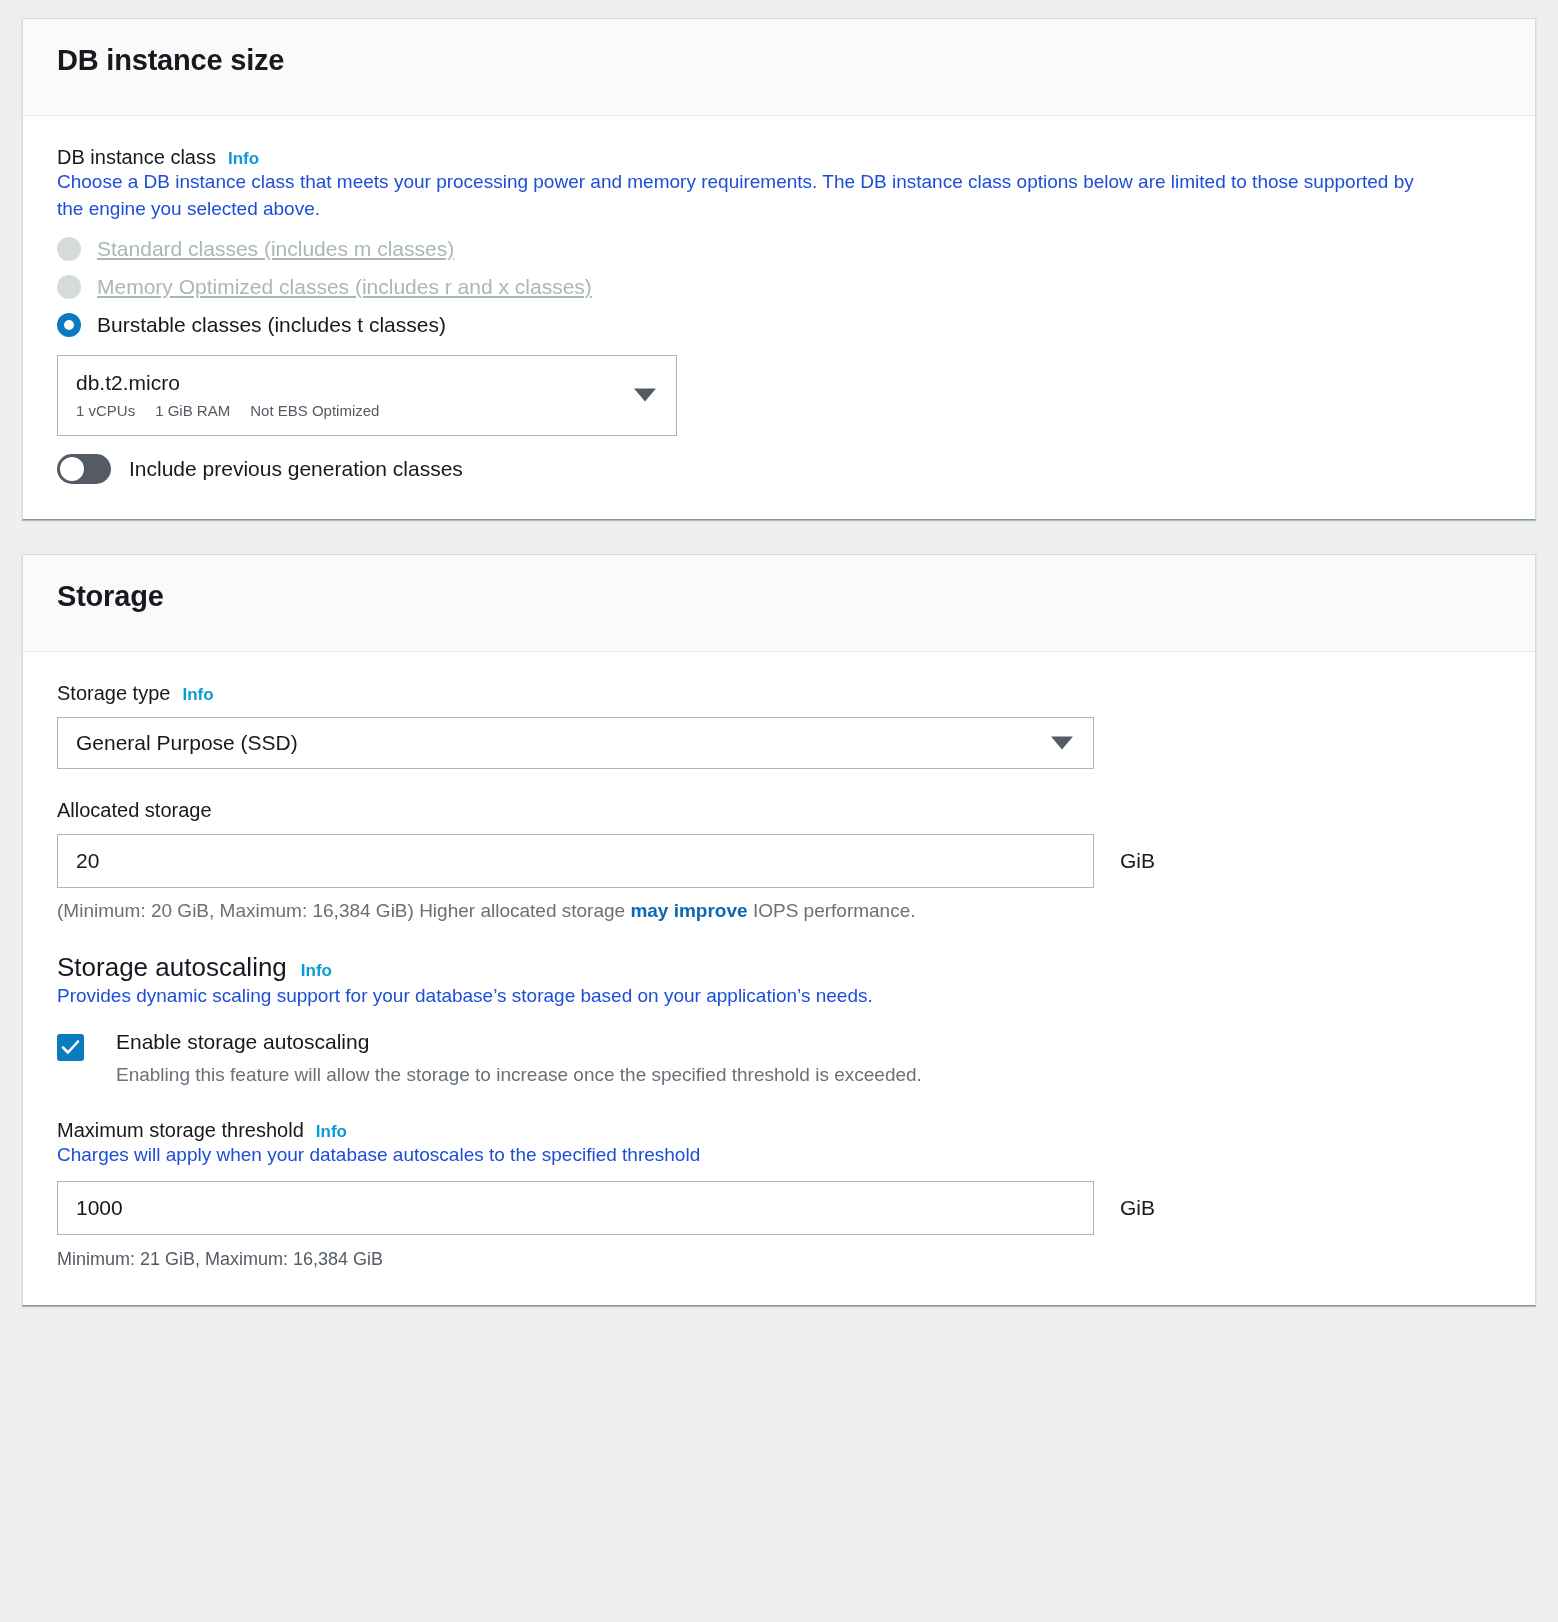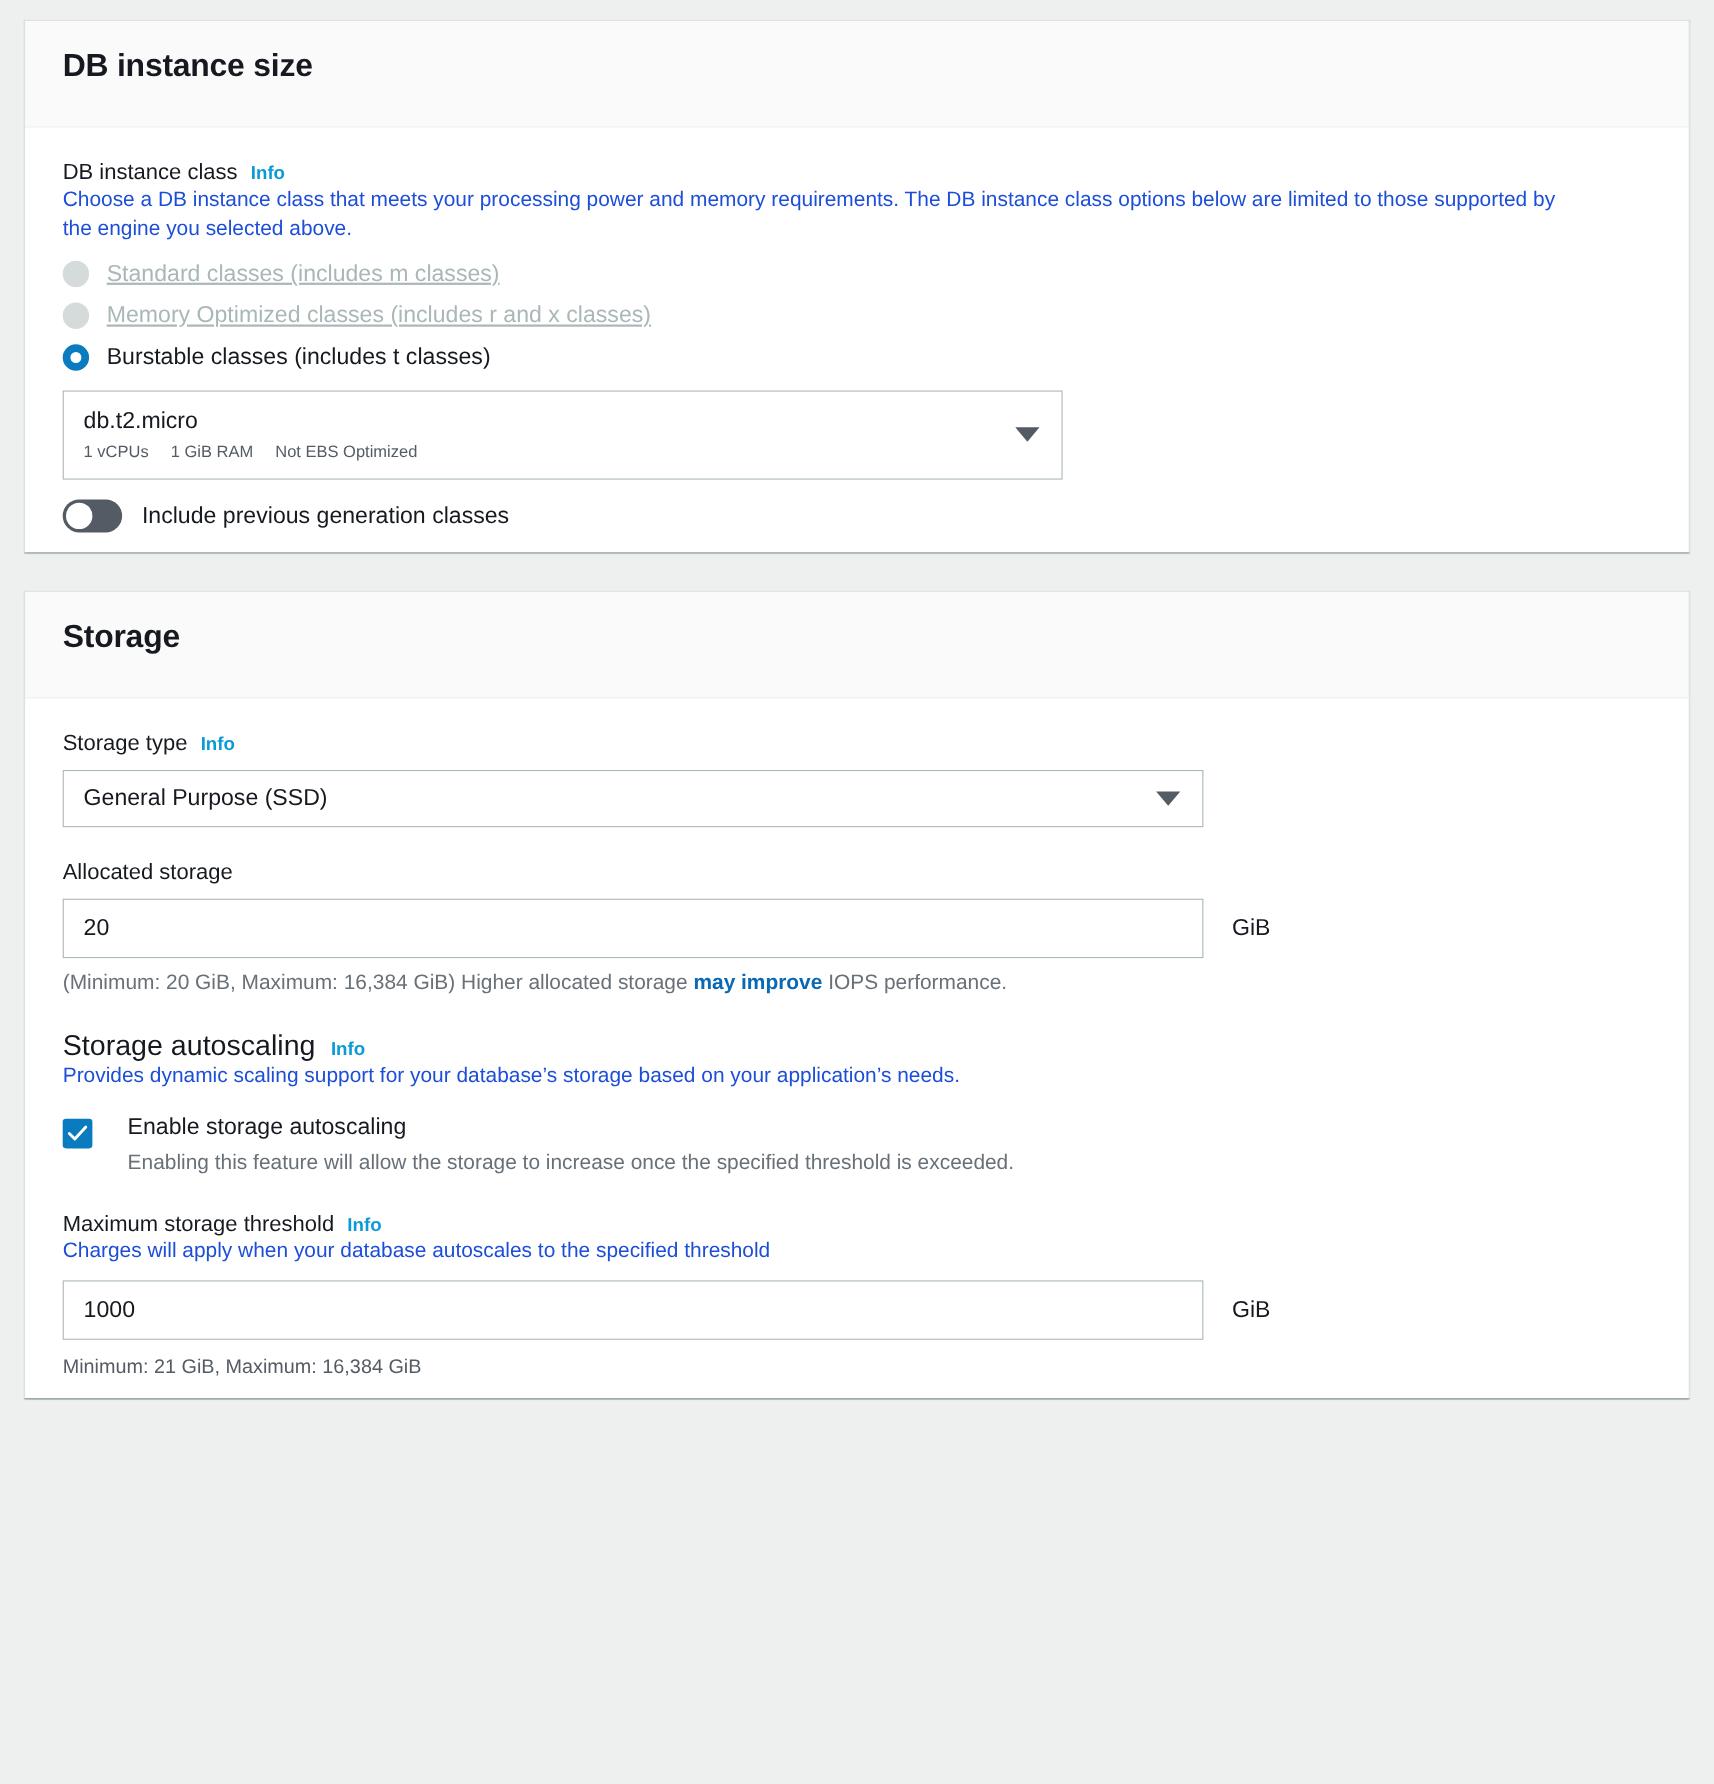--- a/index.html
+++ b/index.html
@@ -32,21 +32,21 @@
   }
   .card-title {
     font-size: 29px;
     font-weight: bold;
     color: #16191f;
     letter-spacing: -0.2px;
     line-height: 1.1;
   }
   .card-body {
     background: #ffffff;
-    padding: 30px 34px 18px 34px;
+    padding: 30px 34px 35px 34px;
   }
 
   .field-label {
     font-size: 20px;
     color: #16191f;
     font-weight: normal;
     display: flex;
     align-items: baseline;
     gap: 12px;
   }
@@ -83,21 +83,21 @@
     background: #ffffff;
     border: 7px solid #0a7bbf;
     position: relative;
   }
   .radio-text { font-size: 21px; color: #16191f; }
   .radio-row.disabled .radio-text { color: #aab7b8; text-decoration: underline; }
 
   
   .instance-select {
     margin-top: 18px;
-    width: 909px;
+    width: 620px;
     box-sizing: border-box;
     border: 1px solid #aab7b8;
     background: #ffffff;
     padding: 14px 18px 16px 18px;
     position: relative;
     cursor: pointer;
   }
   .instance-name {
     font-size: 21px;
     color: #16191f;

